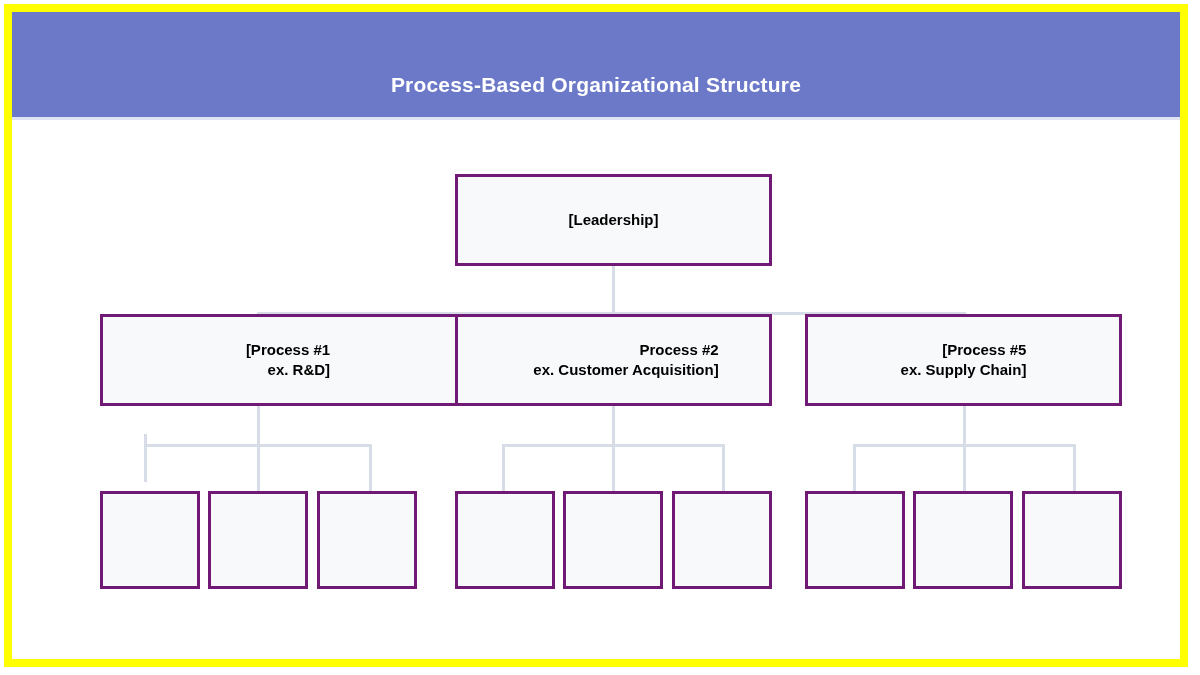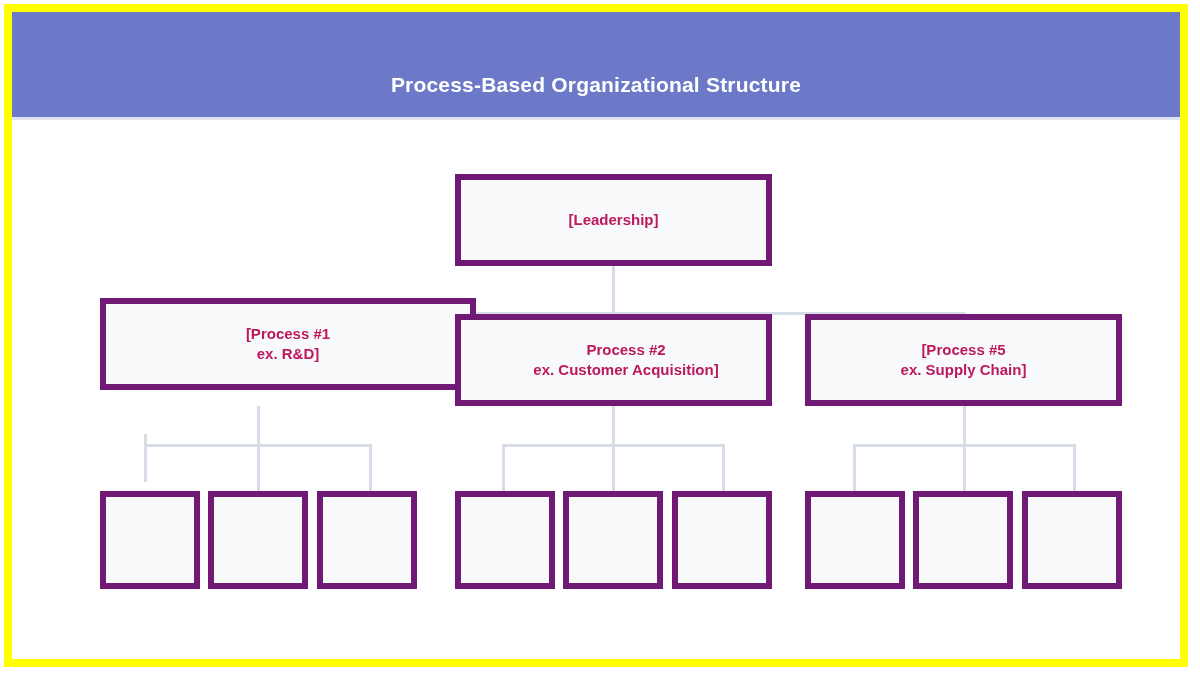--- a/index.html
+++ b/index.html
@@ -70,26 +70,26 @@
     left: 0;
     top: 108px;
     width: 100%;
     height: 539px;
   }
 
   .node {
     position: absolute;
     box-sizing: border-box;
     background: #f7f9fb;
-    border: 6px solid #701a75;
+    border: 3px solid #701a75;
     display: flex;
     align-items: center;
     justify-content: center;
-    text-align: center;
-    color: #be185d;
+    text-align: right;
+    color: #000000;
     font-size: 15px;
     font-weight: bold;
     line-height: 1.35;
     white-space: pre-line;
     z-index: 2;
   }
 
   .node.leaf {
     font-size: 13px;
   }
@@ -116,21 +116,21 @@
     <div id="chart">
 
       <div class="node" style="left:443px; top:54px; width:317px; height:92px;">[Leadership]</div>
 
       <div class="connector v" style="left:600px; top:146px; height:48px;"></div>
 
       <div class="connector h" style="left:245px; top:192px; width:708px;"></div>
       <div class="connector v" style="left:245px; top:192px; height:2px;"></div>
       <div class="connector v" style="left:951px; top:192px; height:2px;"></div>
 
-      <div class="node" style="left:88px; top:178px; width:376px; height:92px;">[Process #1
+      <div class="node" style="left:88px; top:194px; width:376px; height:92px;">[Process #1
 ex. R&amp;D]</div>
 
       <div class="connector v" style="left:245px; top:286px; height:51px;"></div>
       <div class="connector h" style="left:132px; top:324px; width:228px;"></div>
 
       <div class="connector v" style="left:132px; top:314px; height:48px;"></div>
       <div class="connector v" style="left:245px; top:324px; height:47px;"></div>
       <div class="connector v" style="left:357px; top:324px; height:47px;"></div>
 
       <div class="node leaf" style="left:88px; top:371px; width:100px; height:98px;"></div>

